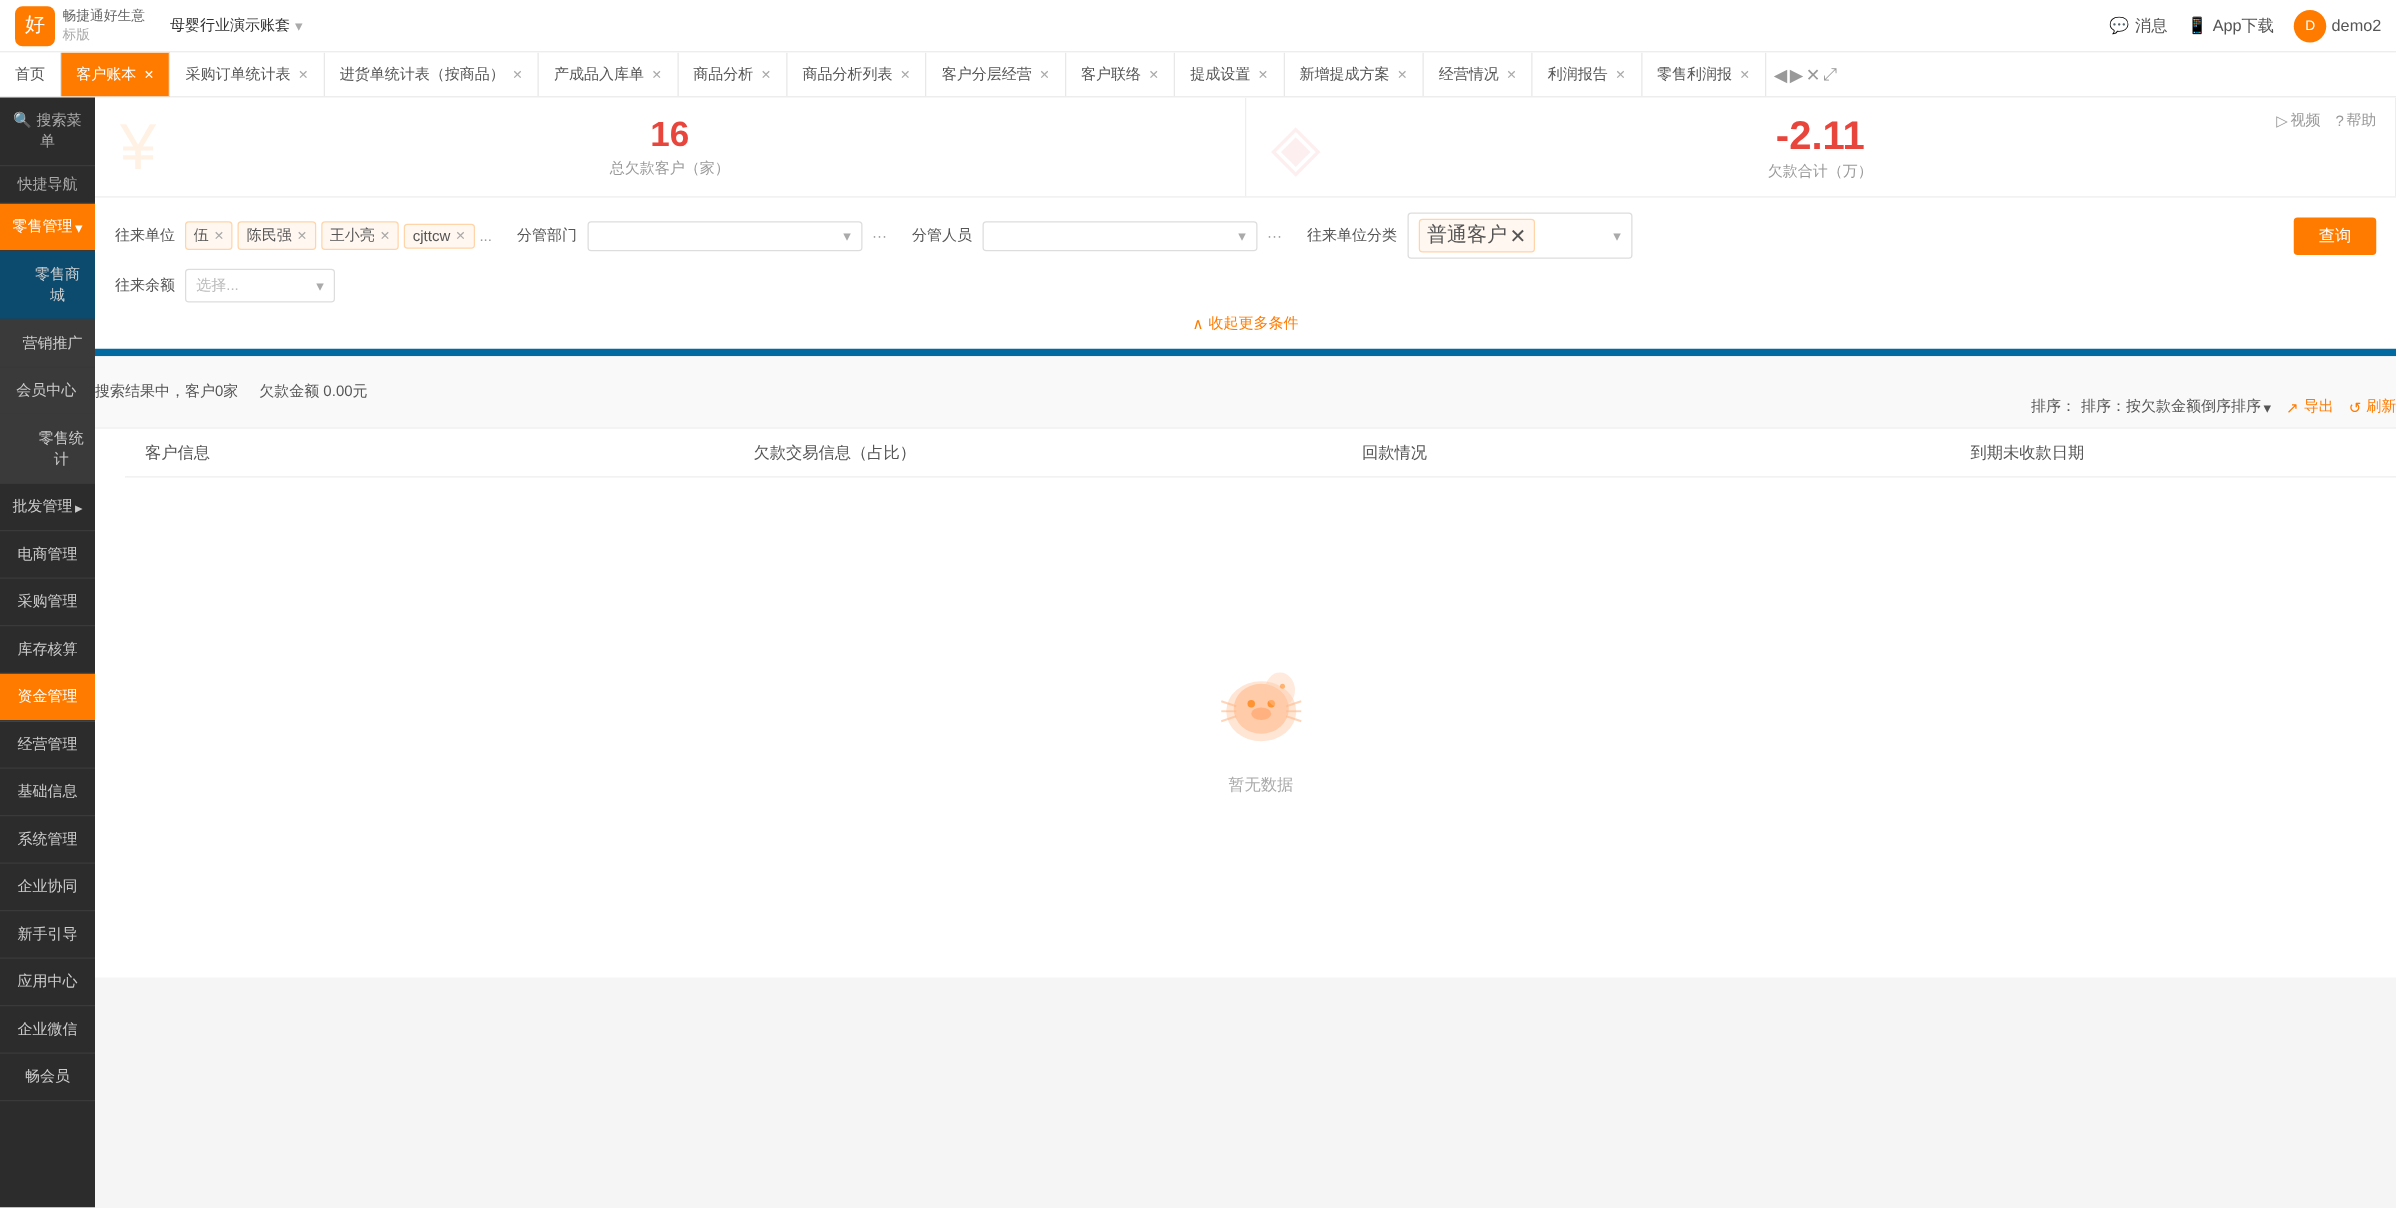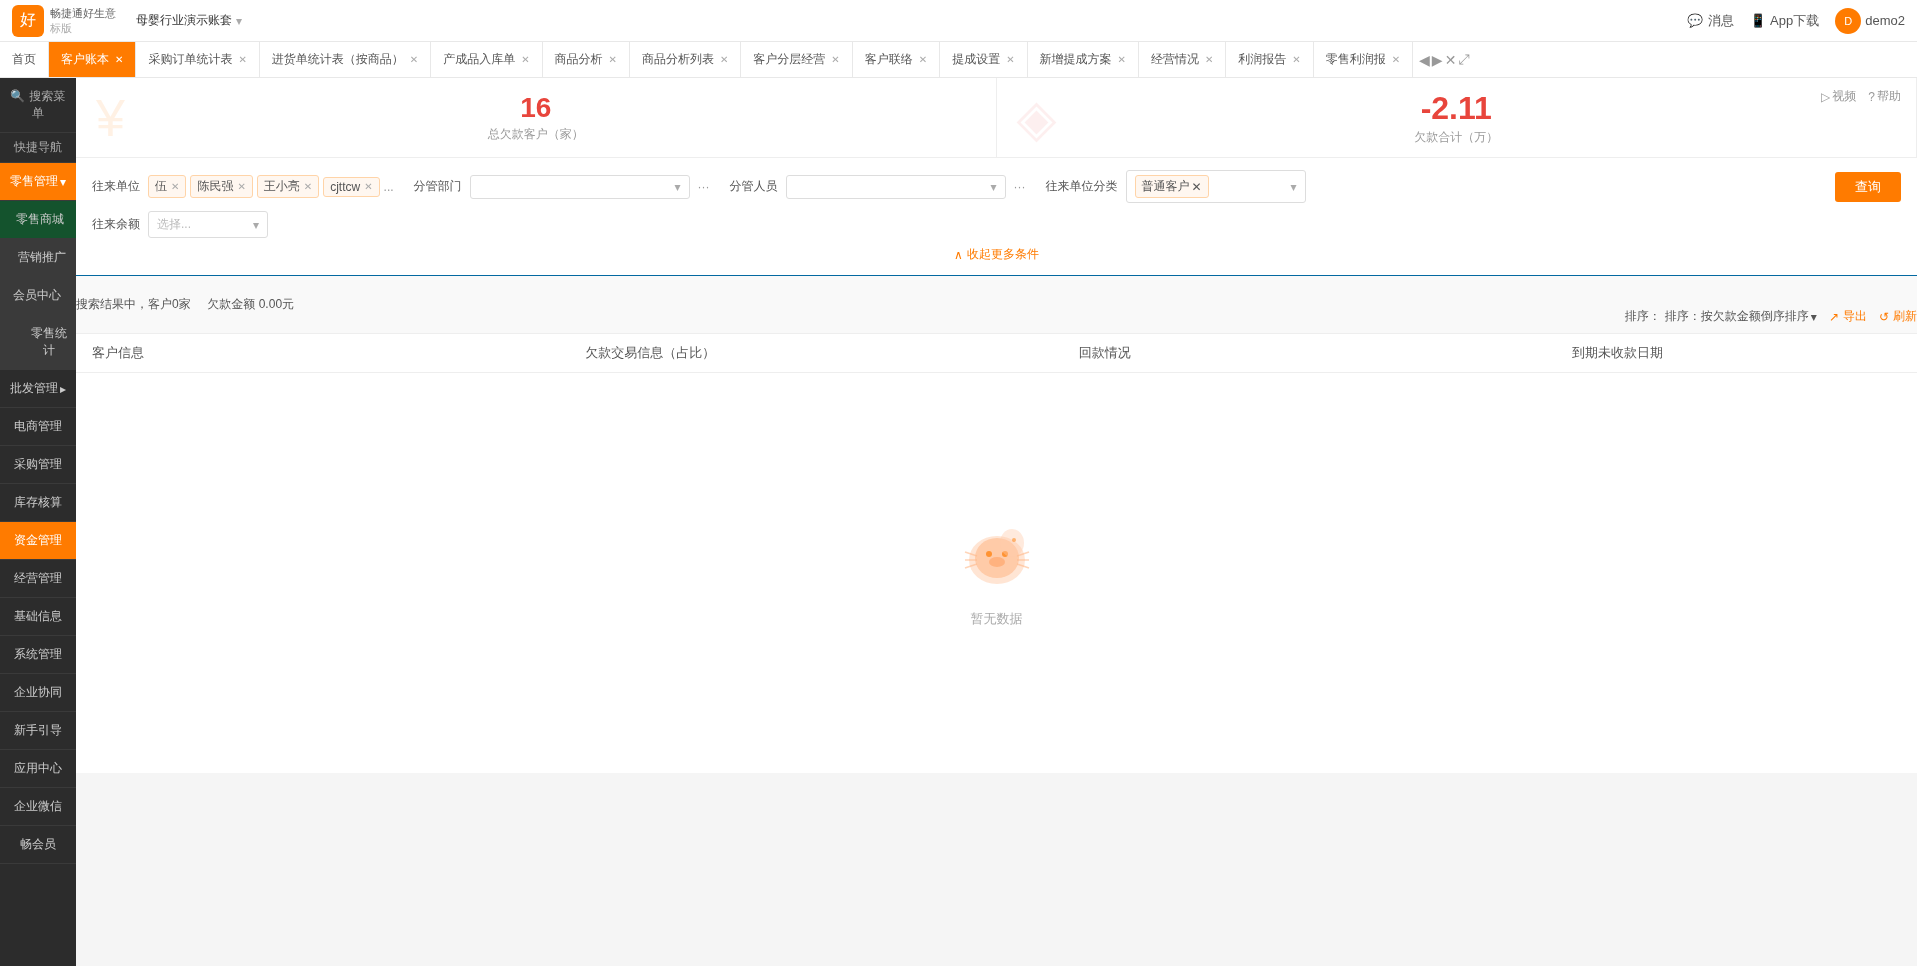--- a/index.html
+++ b/index.html
@@ -69,21 +69,21 @@
       position: relative;
     }
     .stat-value { font-size: 28px; font-weight: bold; color: #333; }
     .stat-value.red { color: #e8453c; }
     .stat-label { font-size: 12px; color: #999; margin-top: 2px; }
     .stat-actions { position: absolute; top: 10px; right: 16px; display: flex; gap: 12px; font-size: 12px; color: #999; cursor: pointer; }
 
     
     .filter-area {
       background: #fff; padding: 12px 16px; margin-bottom: 0;
-      border-bottom: 1px solid #0369a1;
+      border-bottom: 6px solid #0369a1;
     }
     .filter-row { display: flex; align-items: center; gap: 8px; margin-bottom: 8px; flex-wrap: wrap; }
     .filter-label { font-size: 12px; color: #555; white-space: nowrap; }
     .filter-tags { display: flex; gap: 4px; flex-wrap: wrap; align-items: center; }
     .filter-tag {
       display: flex; align-items: center; gap: 2px; background: #fff7f0;
       border: 1px solid #ffd4a8; border-radius: 3px; padding: 2px 6px;
       font-size: 12px; color: #555;
     }
     .filter-tag .tag-close { color: #aaa; cursor: pointer; font-size: 10px; margin-left: 2px; }
@@ -96,33 +96,33 @@
     .filter-select-wide { min-width: 220px; }
     .filter-select-category { display: flex; align-items: center; gap: 4px; border: 1px solid #ddd; border-radius: 3px; padding: 4px 8px; font-size: 12px; color: #555; background: #fff; cursor: pointer; min-width: 180px; justify-content: space-between; }
     .collapse-btn {
       display: flex; align-items: center; gap: 4px; color: #ff7b00;
       font-size: 12px; cursor: pointer; justify-content: center; margin-top: 4px;
     }
     .query-btn {
       background: #ff7b00; color: #fff; border: none; border-radius: 3px;
       padding: 6px 20px; font-size: 13px; cursor: pointer; margin-left: auto;
     }
-    .filter-type-tag { display: flex; align-items: center; gap: 2px; background: #fff7f0; border: 1px solid #ffd4a8; border-radius: 3px; padding: 2px 6px; font-size: 12px; color: #555; }
+    .filter-type-tag { display: flex; align-items: center; gap: 2px; background: #fff7f0; border: 1px solid #ffd4a8; border-radius: 3px; padding: 2px 6px; font-size: 16px; color: #555; }
 
     
     .result-bar {
       display: flex; align-items: center; justify-content: space-between;
       padding: 8px 0; background: #f9f9f9; border-bottom: 1px solid #eee;
       font-size: 12px; color: #555;
     }
     .result-actions { display: flex; align-items: center; gap: 12px; margin-top: 24px; }
     .action-btn { display: flex; align-items: center; gap: 4px; cursor: pointer; color: #ff7b00; }
 
     
-    .table-container { background: #fff; }
+    .table-container { background: #fff; padding-left: 24px; }
     .table-header {
       display: grid; grid-template-columns: 3fr 3fr 3fr 2fr;
       padding: 10px 16px; border-bottom: 1px solid #eee;
       font-size: 13px; color: #555; font-weight: 500;
     }
     .table-body { min-height: 400px; display: flex; align-items: center; justify-content: center; flex-direction: column; padding: 60px 0; }
     .empty-state { display: flex; flex-direction: column; align-items: center; gap: 12px; }
     .empty-text { font-size: 13px; color: #aaa; }
   </style>
 </head>
@@ -229,21 +229,21 @@
       <span>🔍</span>
       <span>搜索菜单</span>
     </div>
     <div class="sidebar-nav">
       <span>快捷导航</span>
     </div>
     <div class="sidebar-item active" style="background:#ff7b00;color:#fff;display:flex;align-items:center;justify-content:space-between;padding:10px;">
       <span>零售管理</span>
       <span>▾</span>
     </div>
-    <div class="sidebar-item" style="padding-left:12px;background:#14532d;color:#ccc;">
+    <div class="sidebar-item" style="padding-left:24px;background:#0c4a6e;color:#ccc;">
       <span>零售商城</span>
     </div>
     <div class="sidebar-item" style="padding-left:16px;background:#3a3a3a;color:#ccc;">
       <span>营销推广</span>
     </div>
     <div class="sidebar-item" style="padding-left:6px;background:#3a3a3a;color:#ccc;">
       <span>会员中心</span>
     </div>
     <div class="sidebar-item" style="padding-left:30px;background:#3a3a3a;color:#ccc;">
       <span>零售统计</span>

